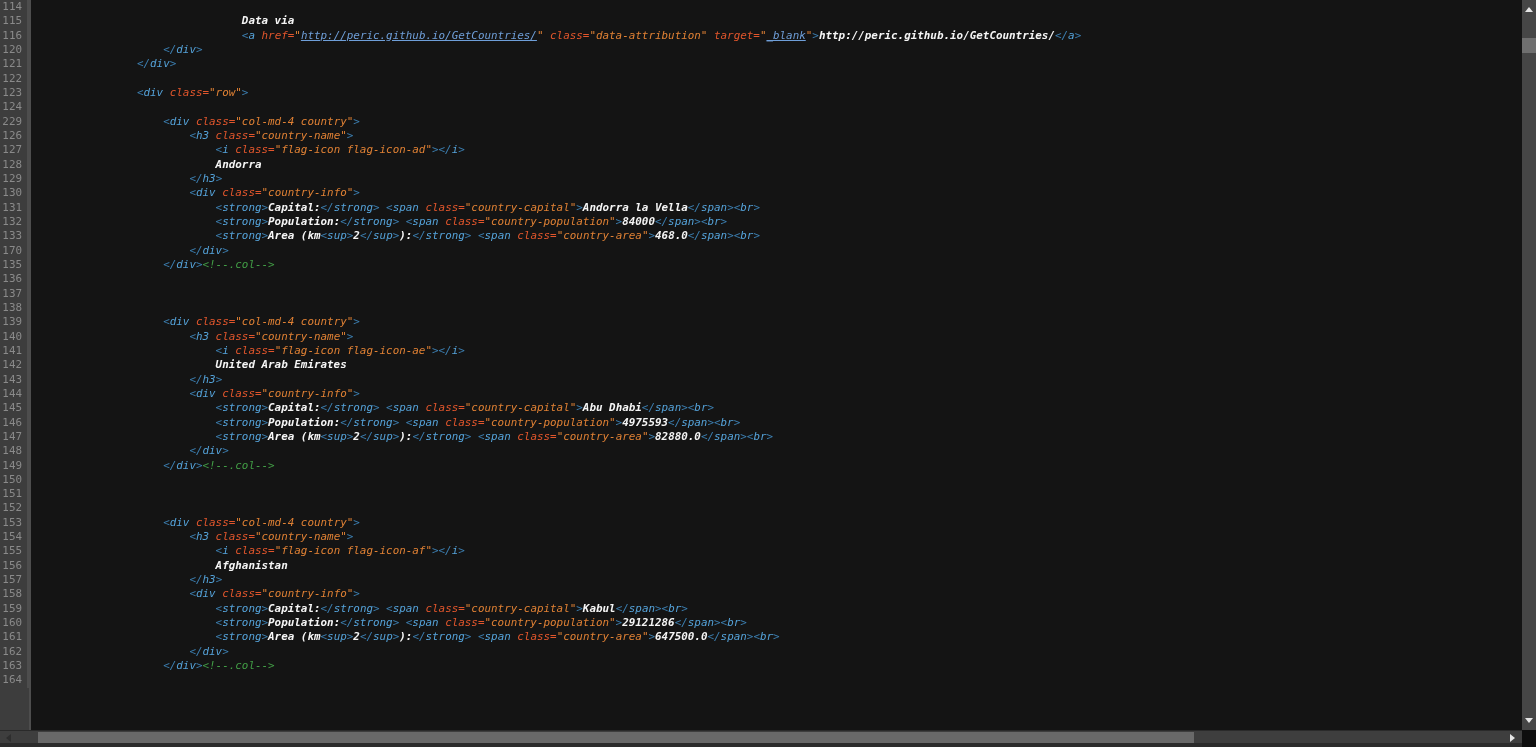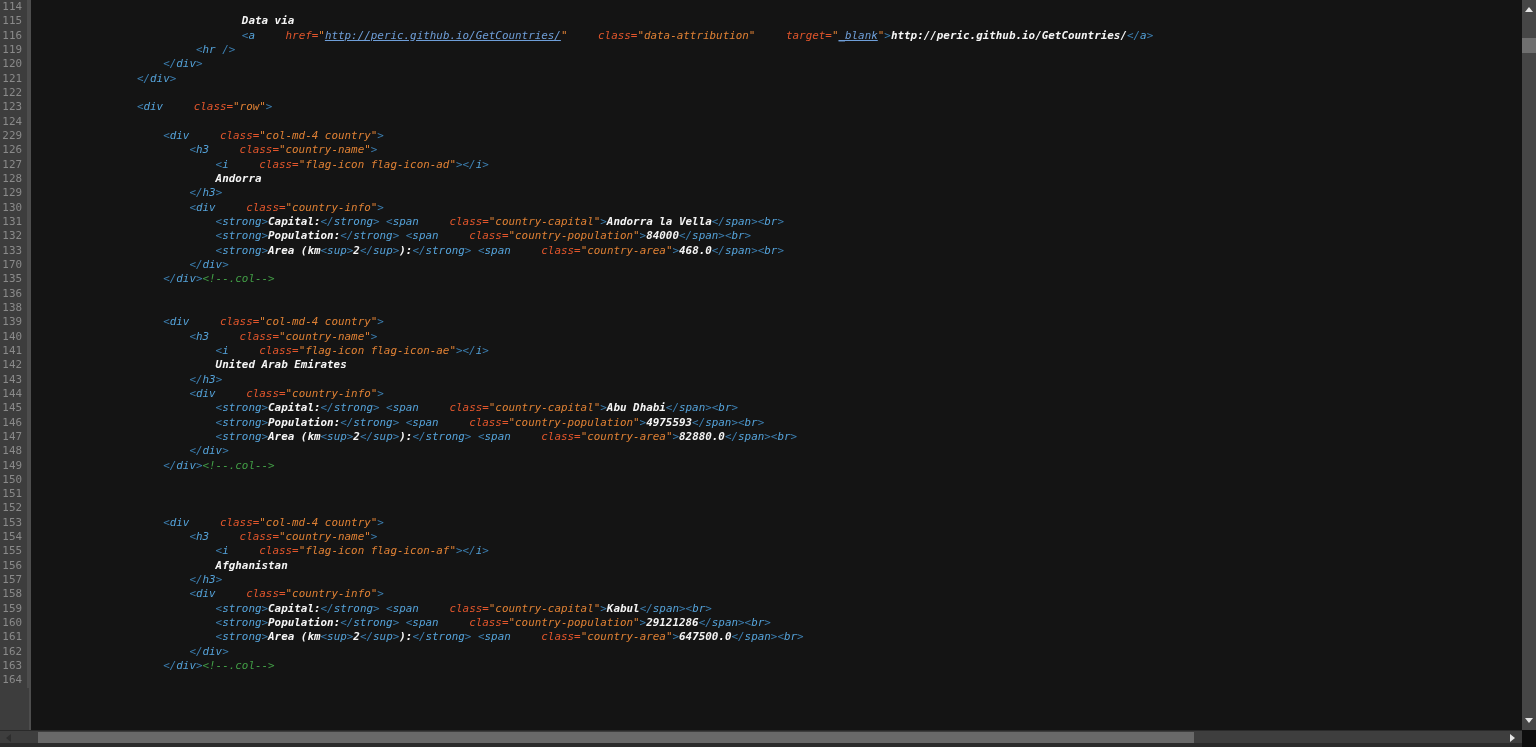--- a/index.html
+++ b/index.html
@@ -8,21 +8,21 @@
           font-family:"DejaVu Sans Mono", monospace;}
   #editor{position:absolute;left:0;top:0;width:1522px;height:730px;overflow:hidden;
           background:linear-gradient(90deg,var(--gutter-bg) 0 29px,var(--gutter-border) 29px 31px,var(--code-bg) 31px);}
   .line-row{display:flex;height:14.33px;line-height:14.33px;font-size:10.9px;}
   .ln{flex:0 0 29px;width:29px;box-sizing:border-box;background:var(--gutter-bg);
       color:var(--gutter-fg);text-align:right;padding-right:5px;
       border-right:2px solid var(--gutter-border);user-select:none;}
   .code{white-space:pre;padding-left:3px;color:#cfcfcf;font-style:italic;}
   .tk-p{color:var(--c-punct);}
   .tk-t{color:var(--c-tag);}
-  .tk-a{color:var(--c-attr);margin-left:24px;}
+  .tk-a{color:var(--c-attr);}
   .tk-s{color:var(--c-str);}
   .tk-l{color:var(--c-link);text-decoration:underline;}
   .tk-x{color:var(--c-text);font-weight:bold;}
   .tk-c{color:var(--c-comment);}
   
   #vsb{position:absolute;right:0;top:0;width:14px;height:730px;background:var(--sb-vtrack);}
   .sb-btn{position:absolute;left:0;width:14px;height:12px;display:flex;align-items:center;justify-content:center;}
   #vsb-up{top:3px;}
   #vsb-down{bottom:4px;}
   #vthumb{position:absolute;left:0;width:14px;background:var(--sb-vthumb);}
@@ -53,24 +53,20 @@
         </div>
         <div class="line-row">
           <span class="ln">115</span>
           <span class="code">                                <span class="tk-x">Data via</span></span>
         </div>
         <div class="line-row">
           <span class="ln">116</span>
           <span class="code">                                <span class="tk-p">&lt;</span><span class="tk-t">a </span><span class="tk-a">href=</span><span class="tk-s">"</span><span class="tk-l">http://peric.github.io/GetCountries/</span><span class="tk-s">" </span><span class="tk-a">class=</span><span class="tk-s">"data-attribution" </span><span class="tk-a">target=</span><span class="tk-s">"</span><span class="tk-l">_blank</span><span class="tk-s">"</span><span class="tk-p">&gt;</span><span class="tk-x">http://peric.github.io/GetCountries/</span><span class="tk-p">&lt;/</span><span class="tk-t">a</span><span class="tk-p">&gt;</span></span>
         </div>
         <div class="line-row">
-          <span class="ln">119</span>
-          <span class="code">                         <span class="tk-p">&lt;</span><span class="tk-t">hr </span><span class="tk-p">/&gt;</span></span>
-        </div>
-        <div class="line-row">
           <span class="ln">120</span>
           <span class="code">                    <span class="tk-p">&lt;/</span><span class="tk-t">div</span><span class="tk-p">&gt;</span></span>
         </div>
         <div class="line-row">
           <span class="ln">121</span>
           <span class="code">                <span class="tk-p">&lt;/</span><span class="tk-t">div</span><span class="tk-p">&gt;</span></span>
         </div>
         <div class="line-row">
           <span class="ln">122</span>
           <span class="code"></span>
@@ -122,20 +118,24 @@
         <div class="line-row">
           <span class="ln">170</span>
           <span class="code">                        <span class="tk-p">&lt;/</span><span class="tk-t">div</span><span class="tk-p">&gt;</span></span>
         </div>
         <div class="line-row">
           <span class="ln">135</span>
           <span class="code">                    <span class="tk-p">&lt;/</span><span class="tk-t">div</span><span class="tk-p">&gt;</span><span class="tk-c">&lt;!--.col--&gt;</span></span>
         </div>
         <div class="line-row">
           <span class="ln">136</span>
+          <span class="code"></span>
+        </div>
+        <div class="line-row">
+          <span class="ln">137</span>
           <span class="code"></span>
         </div>
         <div class="line-row">
           <span class="ln">138</span>
           <span class="code"></span>
         </div>
         <div class="line-row">
           <span class="ln">139</span>
           <span class="code">                    <span class="tk-p">&lt;</span><span class="tk-t">div </span><span class="tk-a">class=</span><span class="tk-s">"col-md-4 country"</span><span class="tk-p">&gt;</span></span>
         </div>

